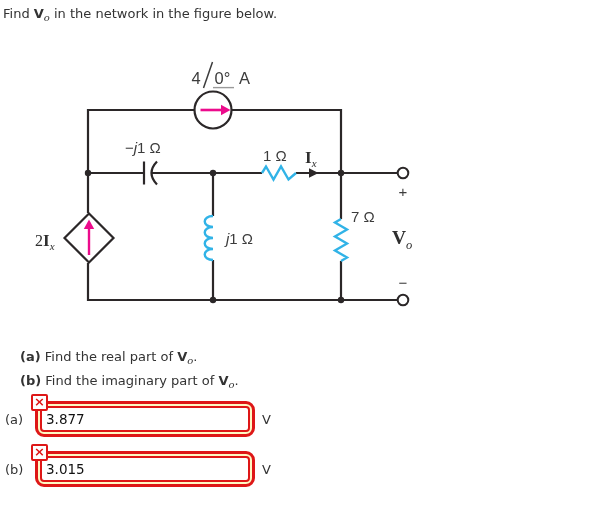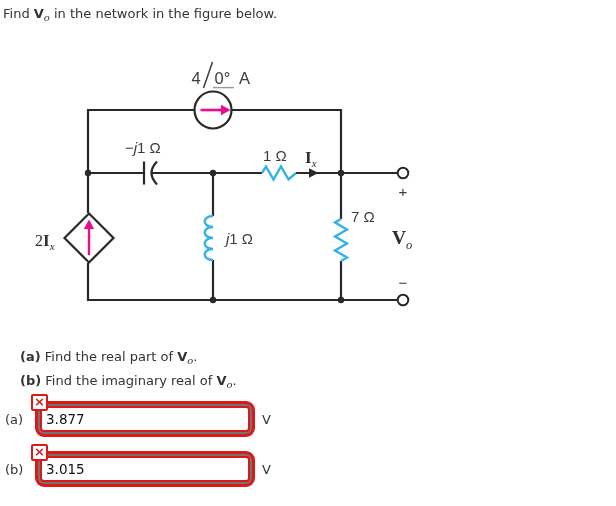--- a/index.html
+++ b/index.html
@@ -10,21 +10,21 @@
   .sub{font-size:10px;font-style:italic;font-family:"DejaVu Serif","Liberation Serif",serif;
        vertical-align:-3px;}
   .circuit-svg{position:absolute;left:0;top:0;}
   .questions{position:absolute;left:20px;top:347px;font-size:13px;line-height:20px;}
   .q-label{font-weight:bold;}
   .answer-row{position:absolute;left:5px;height:44px;display:flex;align-items:center;}
   .row-a{top:397px;}
   .row-b{top:447px;}
   .ans-label{width:30px;font-size:13px;flex:none;}
   .box-wrap{position:relative;flex:none;}
-  .box-outer{display:block;border:3px solid #de1717;border-radius:9px;padding:2px;background:#737373;}
+  .box-outer{display:block;border:3px solid #de1717;border-radius:9px;padding:2px;background:#fef9c3;}
   .ans-input{display:block;box-sizing:content-box;width:198px;height:22px;border:2px solid #de1717;
              border-radius:4px;padding:0 4px;font-size:13.5px;color:#111;outline:none;
              font-family:"DejaVu Sans","Liberation Sans",sans-serif;background:#fff;}
   .err-badge{position:absolute;top:-7px;left:-4px;width:13px;height:13px;line-height:12px;
              text-align:center;background:#fff;border:2px solid #de1717;border-radius:2px;
              color:#de1717;font-weight:bold;font-size:13px;z-index:2;}
   .unit{margin-left:7px;font-size:13px;}
   text.lbl{font-family:"Liberation Sans","DejaVu Sans",sans-serif;fill:#3c3c3c;}
   text.ser, tspan.ser{font-family:"Liberation Serif","DejaVu Serif",serif;fill:#2f2f2f;}
 </style>
@@ -106,21 +106,21 @@
     <text x="35" y="246"><tspan class="ser" font-size="16">2</tspan><tspan class="ser" font-size="17" font-weight="bold">I</tspan><tspan class="ser" font-size="11" dy="4" font-style="italic">x</tspan></text>
 
     <text x="392" y="244"><tspan class="ser" font-size="19.5" font-weight="bold">V</tspan><tspan class="ser" font-size="12.5" dy="4.5" font-style="italic">o</tspan></text>
 
     <text class="lbl" x="403" y="197" font-size="15" text-anchor="middle" fill="#2b2728">+</text>
     <text class="lbl" x="403" y="288" font-size="15" text-anchor="middle" fill="#2b2728">−</text>
   </svg>
 
   <div class="questions">
     <div><span class="q-label">(a)</span><span> Find the real part of </span><span class="bold">V</span><span class="sub">o</span><span>.</span></div>
-    <div><span class="q-label">(b)</span><span> Find the imaginary real of </span><span class="bold">V</span><span class="sub">o</span><span>.</span></div>
+    <div><span class="q-label">(b)</span><span> Find the imaginary part of </span><span class="bold">V</span><span class="sub">o</span><span>.</span></div>
   </div>
 
   <div class="answer-row row-a">
     <span class="ans-label">(a)</span>
     <span class="box-wrap">
       <span class="err-badge">×</span>
       <span class="box-outer">
         <input class="ans-input" type="text" value="3.877" style="">
       </span>
     </span>

